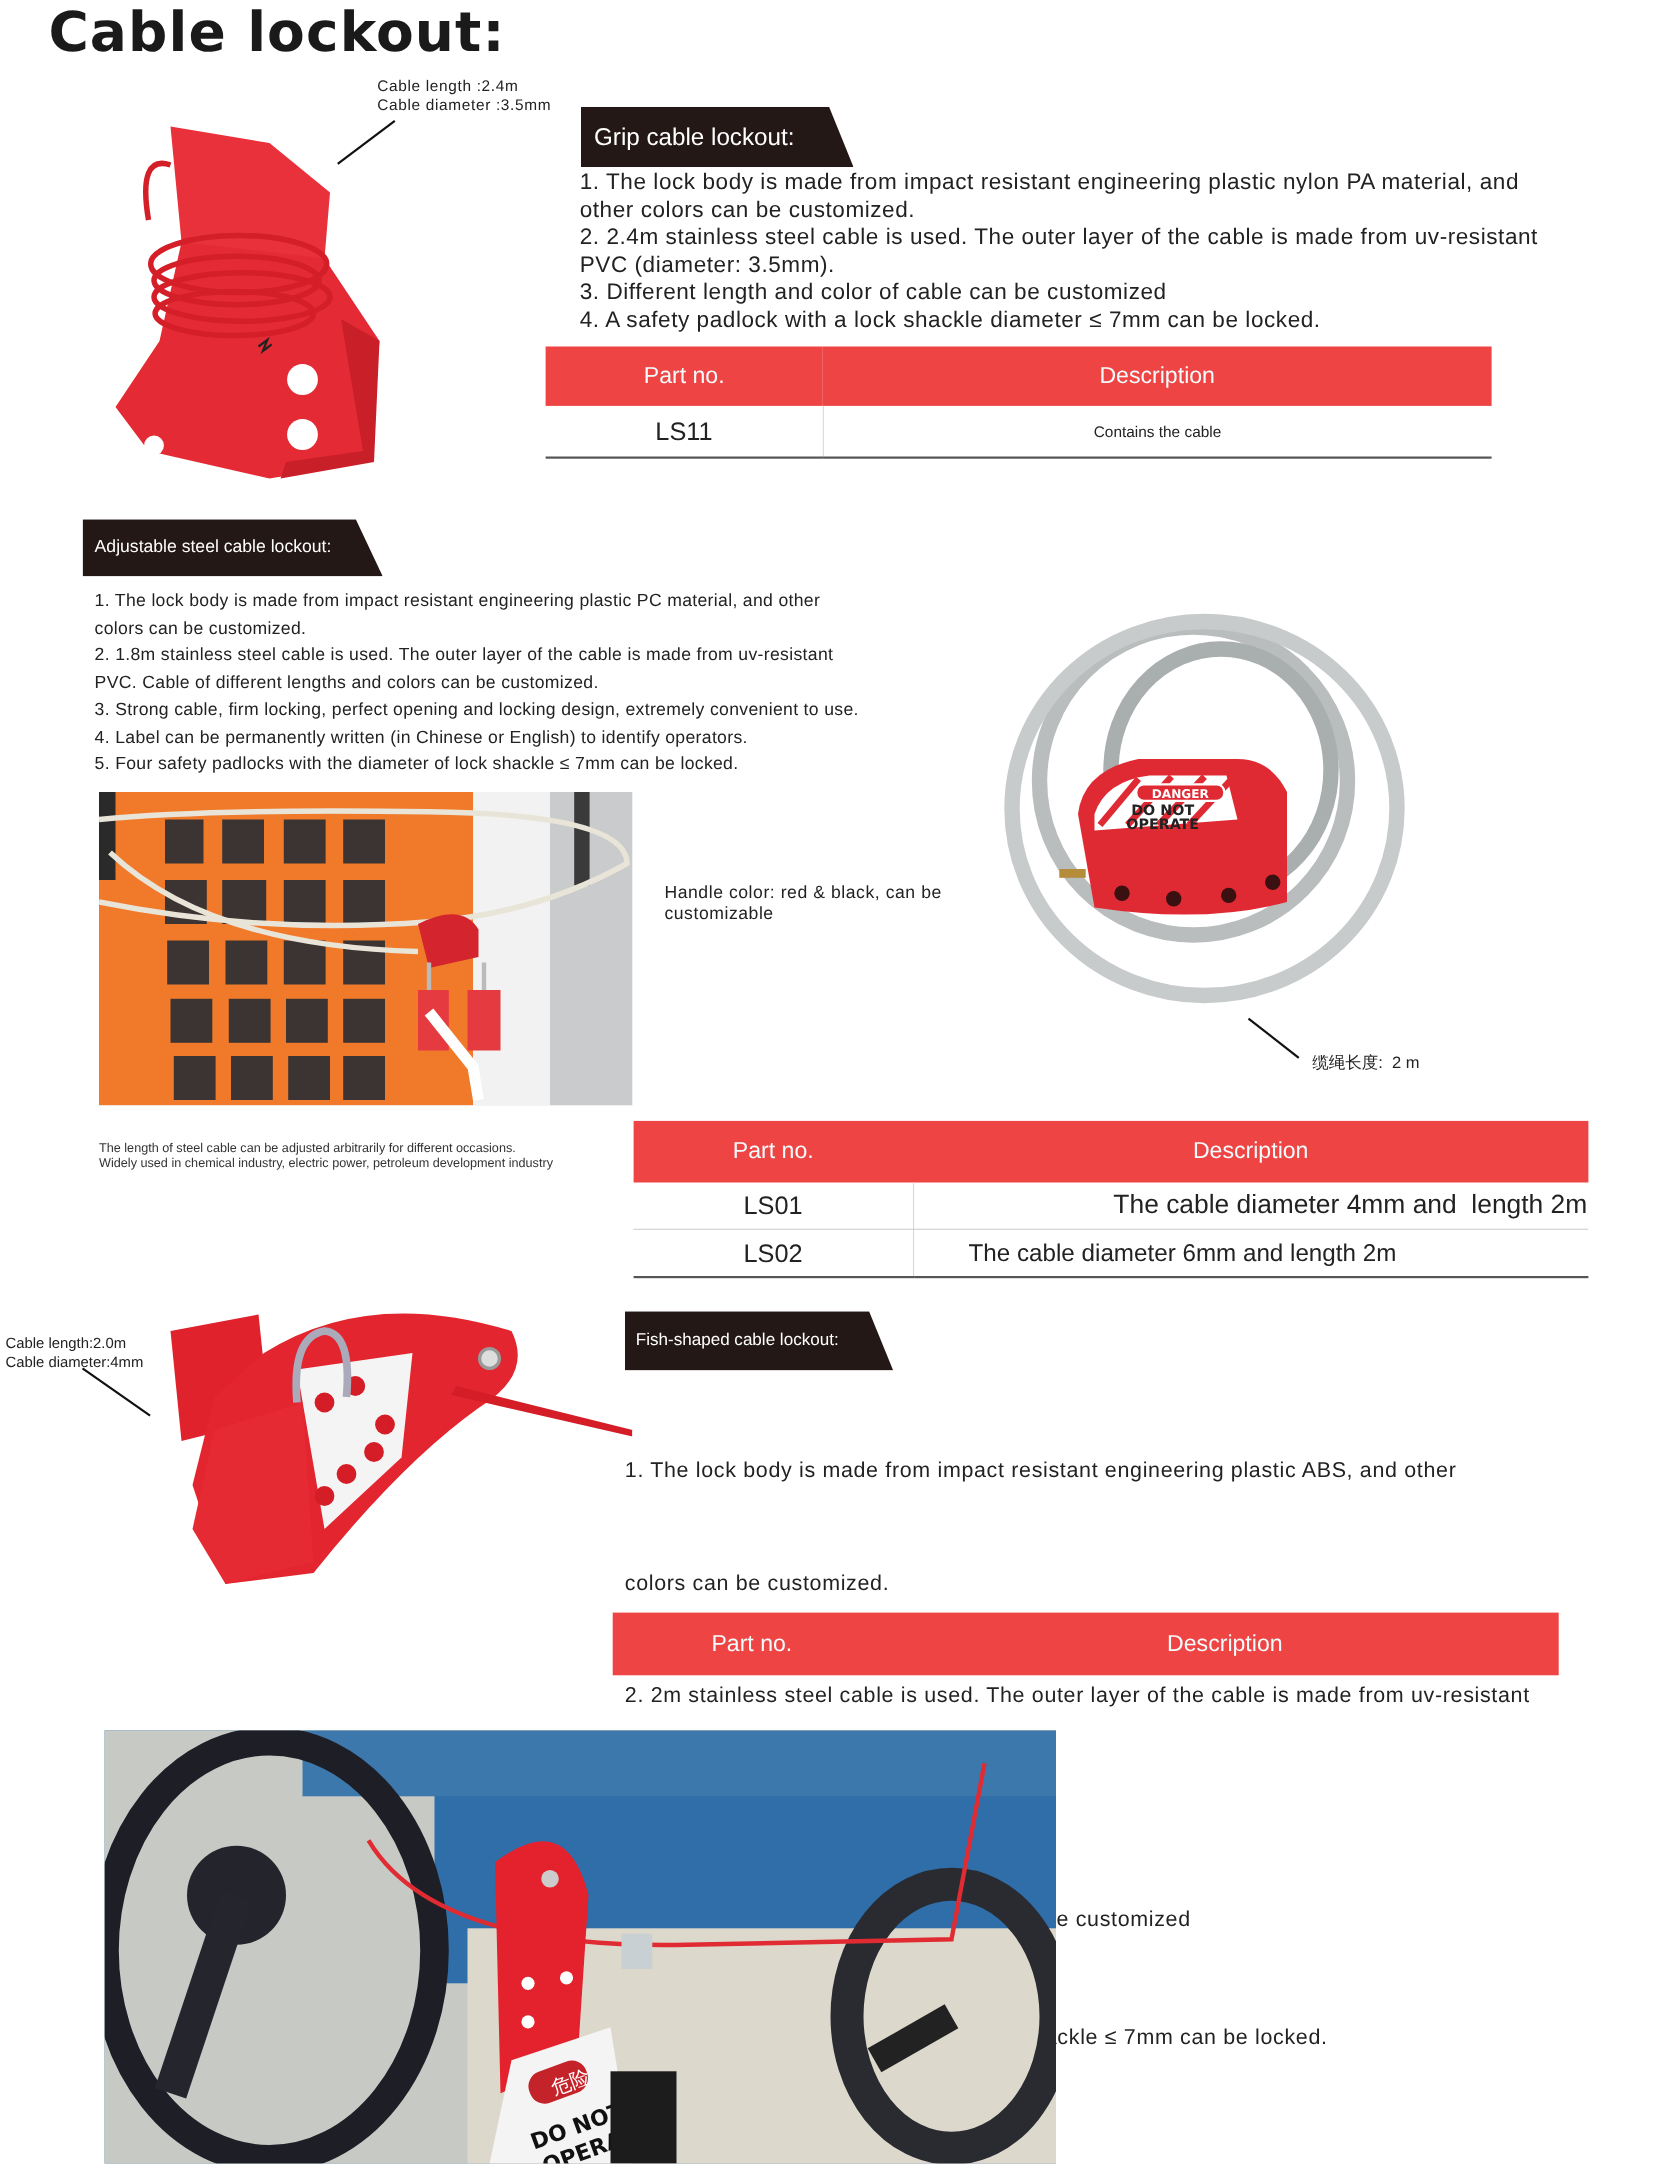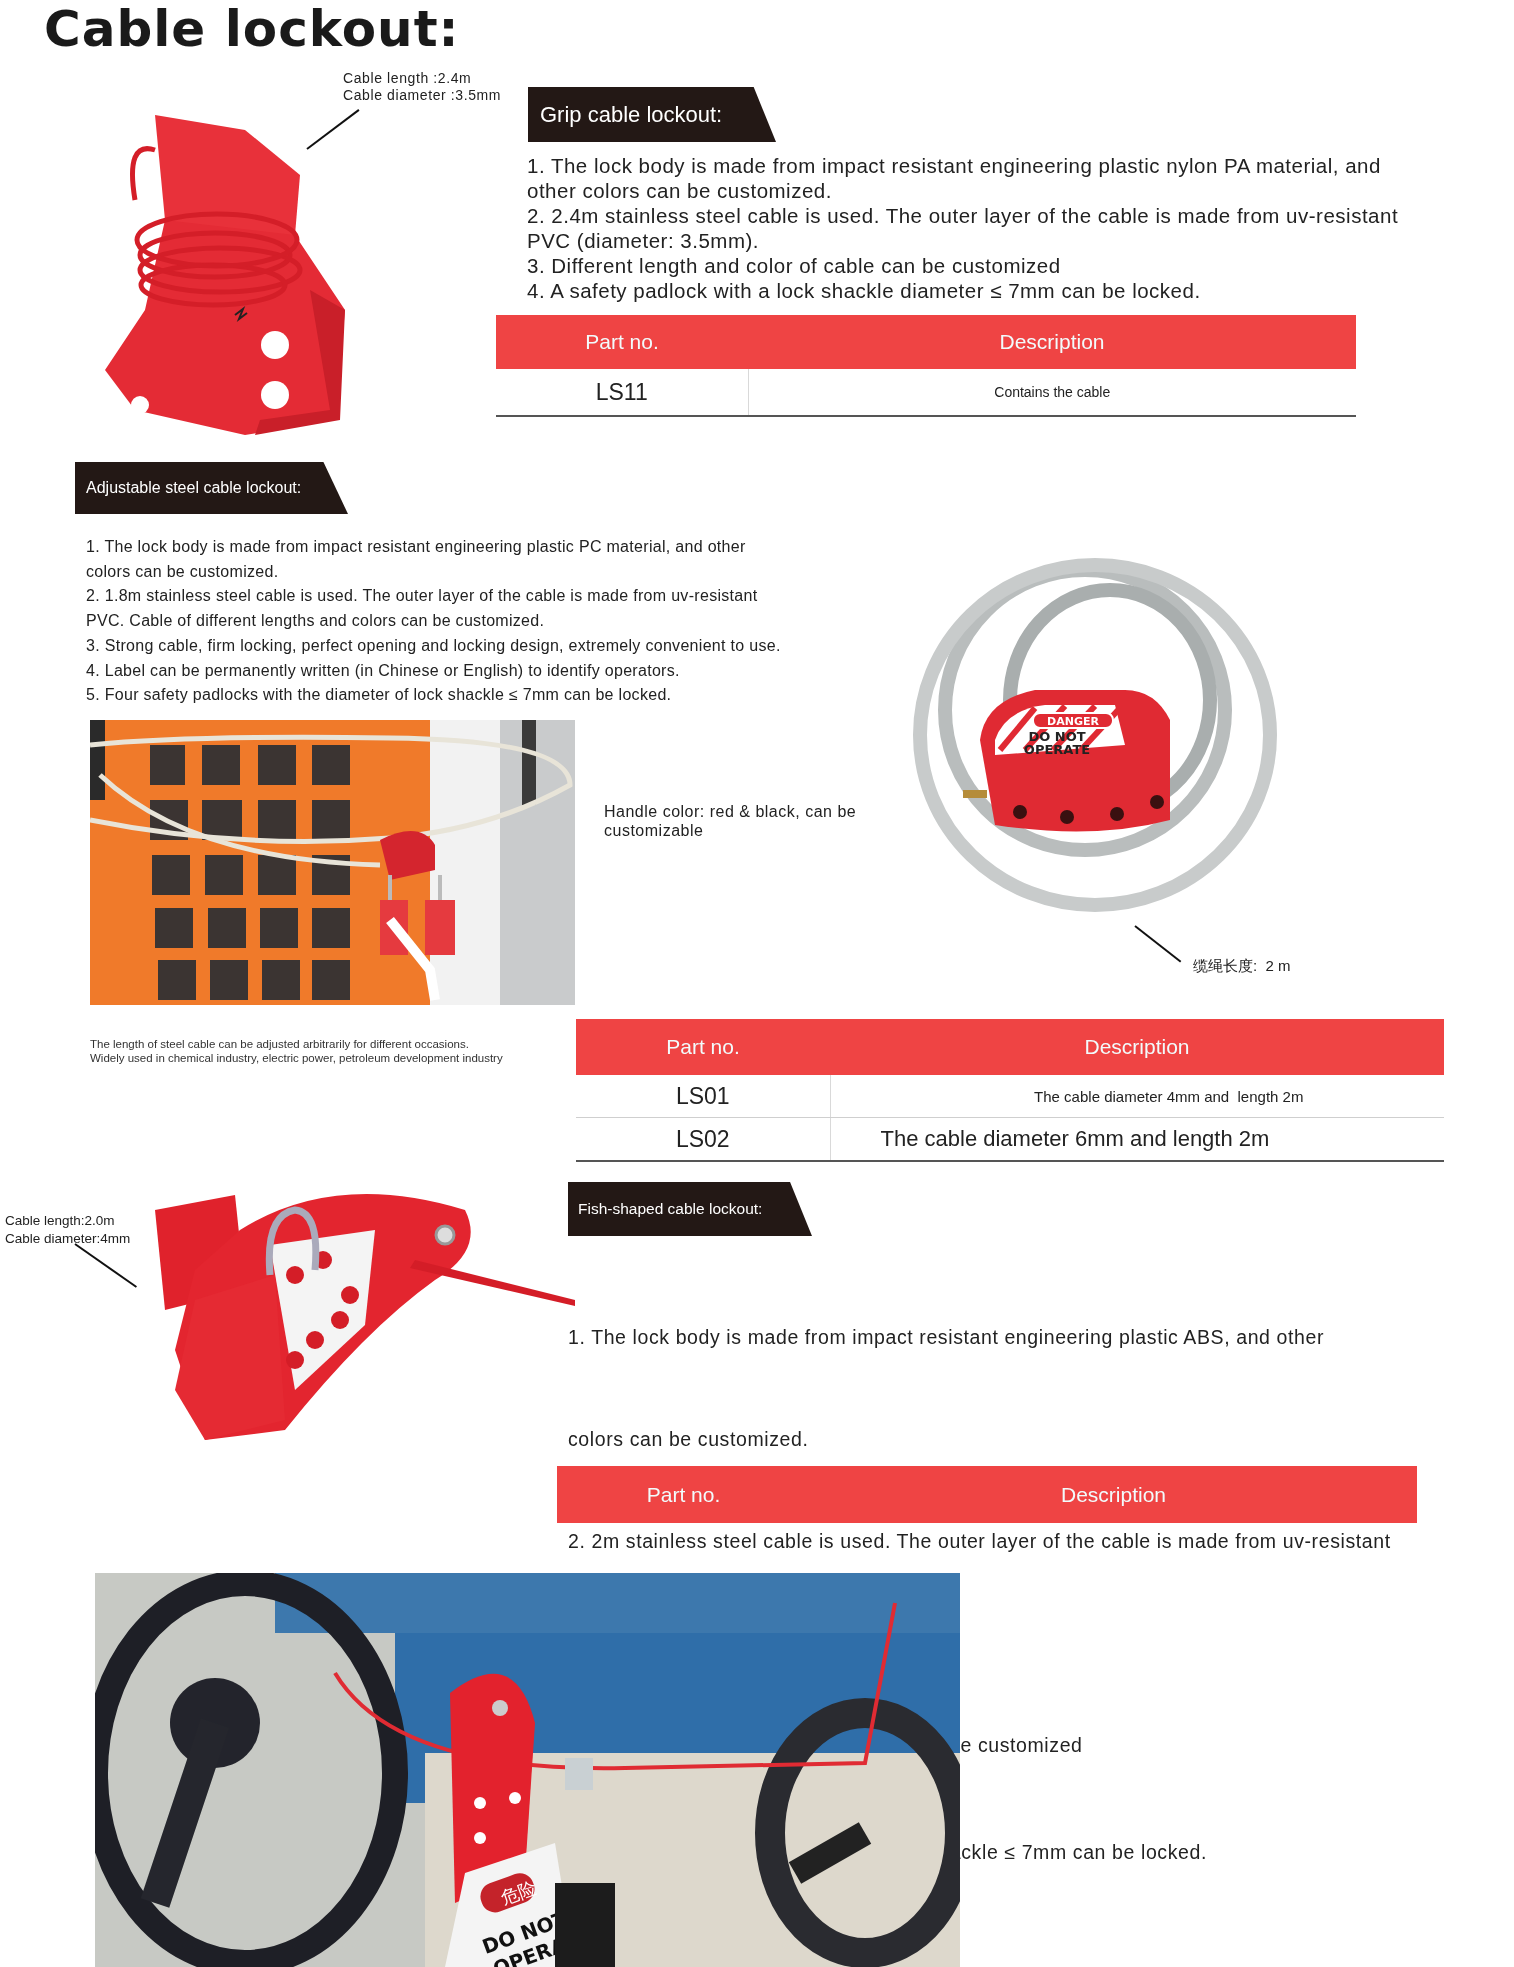--- a/index.html
+++ b/index.html
@@ -1,21 +1,21 @@
 <!DOCTYPE html>
 <html><head>
 <meta charset="utf-8">
 <style>
   html, body { margin:0; padding:0; background:#ffffff; }
   body { width:1514px; height:1967px; position:relative; overflow:hidden;
          font-family:"Liberation Sans", sans-serif; color:#231815; }
   .abs { position:absolute; }
   .page-title { left:44px; top:0px; font-size:50px; font-family:"DejaVu Sans", sans-serif;
                 letter-spacing:1px; color:#1a1a1a; font-weight:bold; }
-  .tag { background:#231815; color:#fff; clip-path:polygon(0 0, 91% 0, 100% 100%, 0 100%); }
+  .tag { background:#231815; color:#fff; clip-path:polygon(0 0, 91% 0, 100% 100%, 0 100%);margin-top:10px; }
   .tag span { display:block; white-space:nowrap; }
   .note { font-size:15px; line-height:18px; color:#222; letter-spacing:0.5px; }
   .list { margin:0; padding:0; list-style:none; color:#222; }
   .list li { white-space:nowrap; }
   table.spec { border-collapse:collapse; position:absolute; table-layout:fixed; }
   table.spec th { background:#ef4444; color:#f2fbfc; font-weight:normal; font-family:Liberation Sans, sans-serif; }
   table.spec td { text-align:center; color:#222; border-bottom:1px solid #cfcfcf; }
   table.spec td.part { border-right:1px solid #d9d9d9; }
   table.spec tr:last-child td { border-bottom:2px solid #555; }
   .photo { position:absolute; overflow:hidden; }
@@ -181,21 +181,21 @@
         <col style="width:254px">
         <col>
       </colgroup>
     <tbody>
         <tr>
       <th style="height:54px;font-size:21px;">Part no.</th>
       <th style="font-size:21px;">Description</th>
     </tr>
     <tr>
       <td class="part" style="height:40px;font-size:23px;">LS01</td>
-      <td style="font-size:15px;text-align:center;padding-left:64px;white-space:pre;">The cable diameter 4mm and  length 2m</td>
+      <td style="font-size:24px;text-align:right;padding-left:64px;white-space:pre;">The cable diameter 4mm and  length 2m</td>
     </tr>
     <tr>
       <td class="part" style="height:40px;font-size:23px;">LS02</td>
       <td style="font-size:22px;text-align:left;padding-left:50px;">The cable diameter 6mm and length 2m</td>
     </tr>
   </tbody>
     </table>
 </div>
 
 <div>

